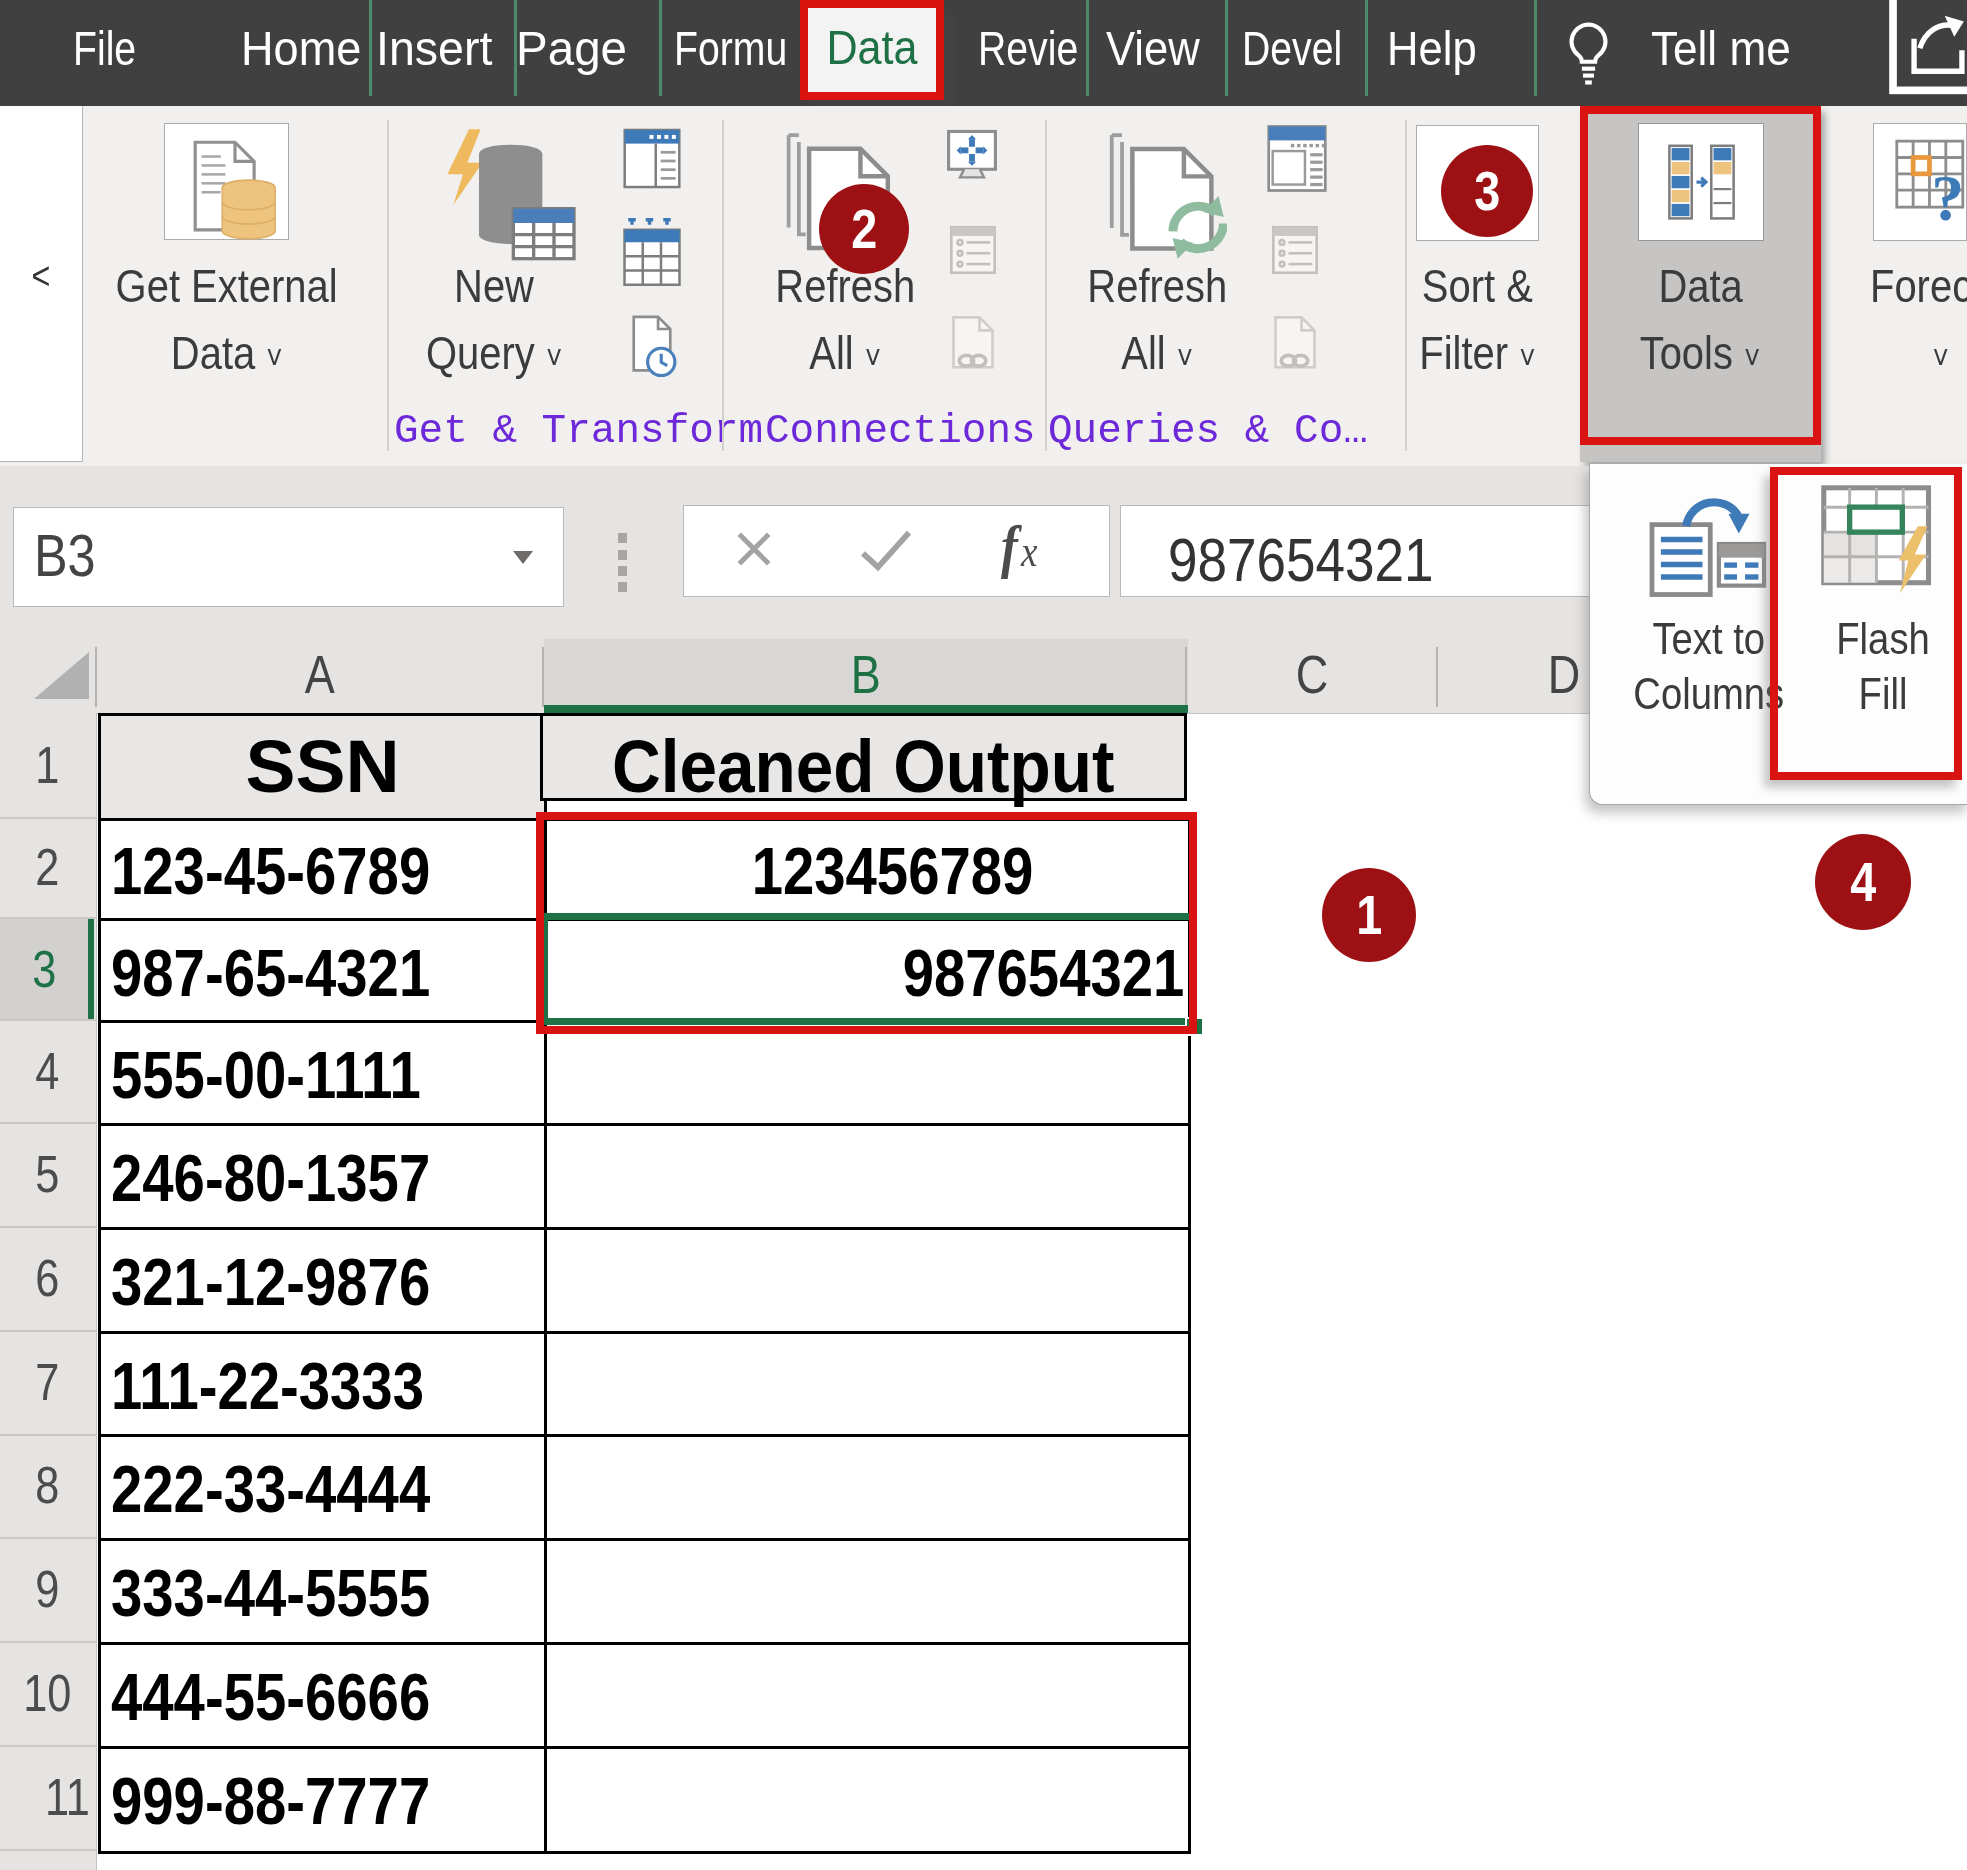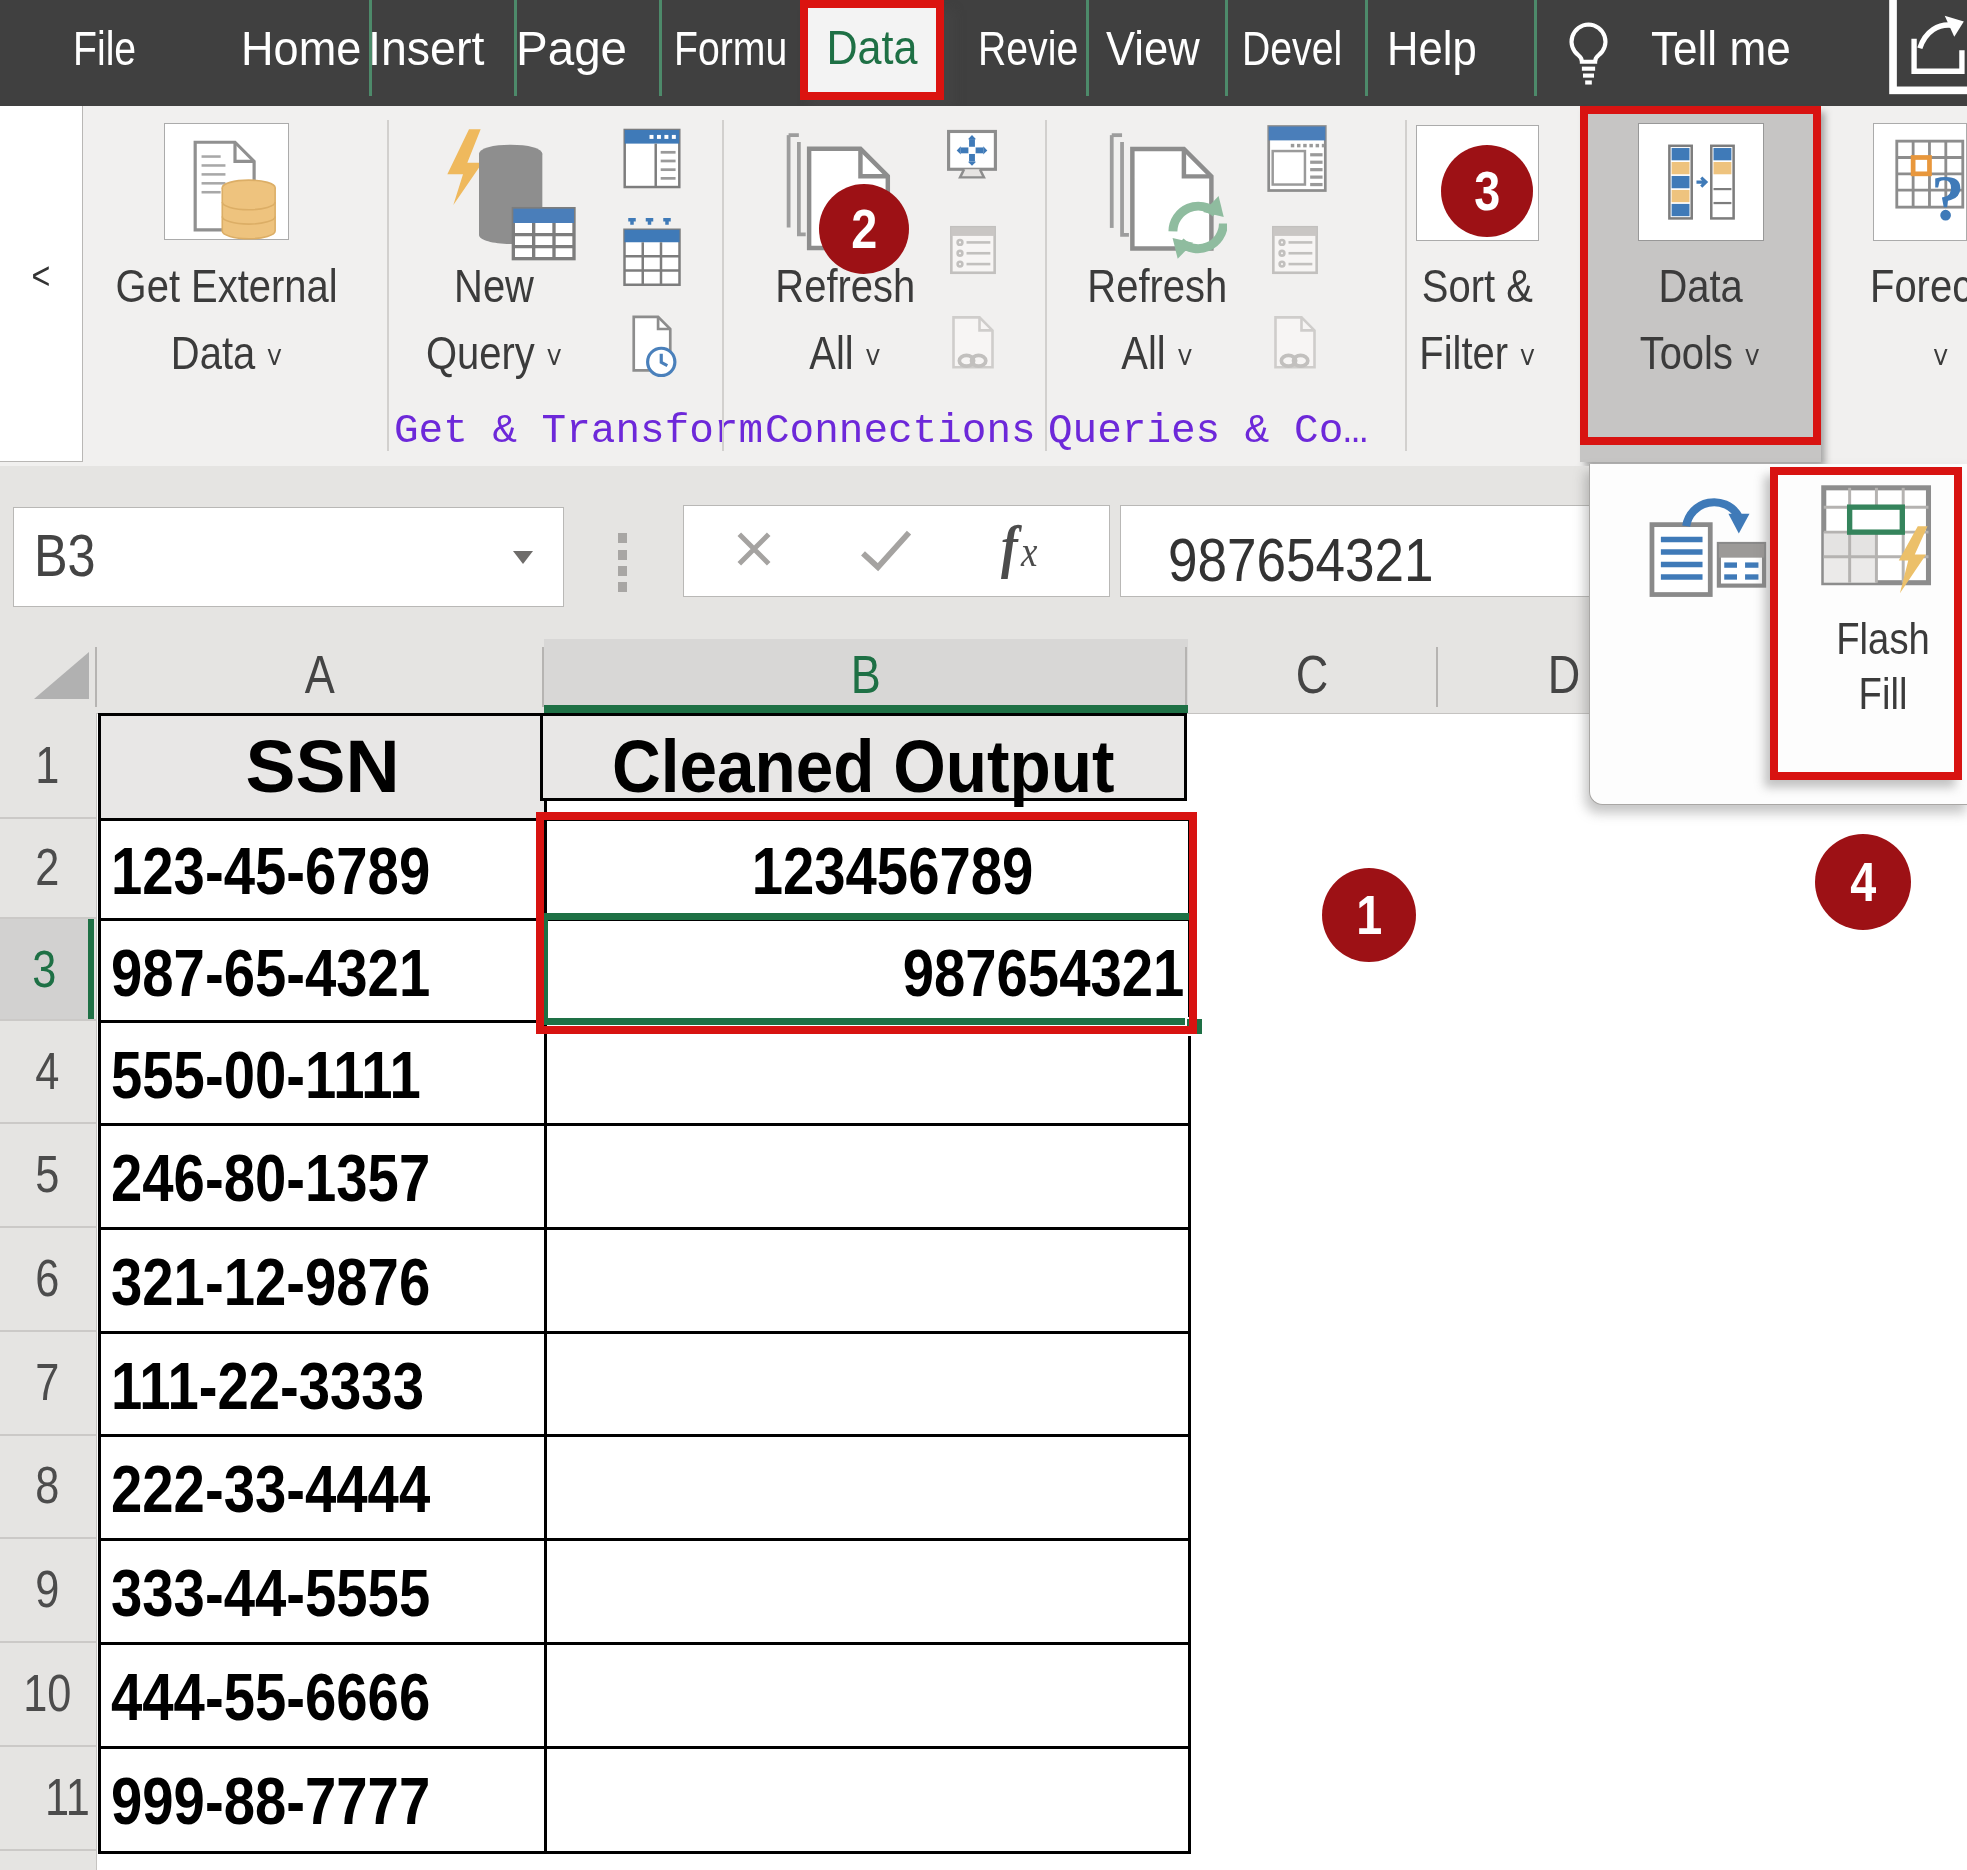--- a/index.html
+++ b/index.html
@@ -63,21 +63,21 @@
      box-shadow:-3.8px 7.7px 11.5px rgba(110,110,110,.4);}
   .plabel{position:absolute;font-size:45px;color:#3b3b3b;text-align:center;line-height:55px;}
   .plabel>span{display:inline-block;transform:scaleX(.85);}
 </style>
 </head>
 <body>
 
 <div id="titlebar" class="abs">
   <span class="tab" style="left:73px;"><span>File</span></span>
   <span class="tab" style="left:241px;"><span style="transform:scaleX(.92);">Home</span></span>
-  <span class="tab" style="left:368px;"><span style="transform:scaleX(.95);">Insert</span></span>
+  <span class="tab" style="left:376px;"><span style="transform:scaleX(.95);">Insert</span></span>
   <span class="tab" style="left:516px;"><span style="transform:scaleX(.97);">Page</span></span>
   <span class="tab" style="left:674px;"><span>Formu</span></span>
   <span class="tab" style="left:978px;"><span>Revie</span></span>
   <span class="tab" style="left:1106px;"><span style="transform:scaleX(.89);">View</span></span>
   <span class="tab" style="left:1242px;"><span>Devel</span></span>
   <span class="tab" style="left:1387px;"><span style="transform:scaleX(.89);">Help</span></span>
   <span class="tab" style="left:1651px;"><span style="transform:scaleX(.9);">Tell me</span></span>
   <div class="tsep" style="left:369px;"></div>
   <div class="tsep" style="left:514px;"></div>
   <div class="tsep" style="left:659px;"></div>
@@ -439,20 +439,21 @@
     <path d="M28.7 10.3 L35.8 10.3 L32.2 17 Z" fill="#3f7ab8"></path>
     <rect x="25.5" y="20.5" width="15.2" height="14" fill="#fff" stroke="#8a8a8a" stroke-width="1.4"></rect>
     <rect x="25.5" y="20.5" width="15.2" height="4.6" fill="#9c9a98"></rect>
     <g stroke="#3f7ab8" stroke-width="1.8">
         <line x1="27.3" y1="27.6" x2="31.6" y2="27.6"></line>
         <line x1="34.3" y1="27.6" x2="38.8" y2="27.6"></line>
         <line x1="27.3" y1="31.6" x2="31.6" y2="31.6"></line>
         <line x1="34.3" y1="31.6" x2="38.8" y2="31.6"></line>
       </g>
   </svg>
+  <div class="plabel" style="left:17.3px;top:147px;width:202px;"><span>Text to<br>Columns</span></div>
   <svg class="abs" style="left:229px;top:19px;" width="119" height="131" viewBox="0 0 40 44">
     <rect x="1.6" y="1.6" width="35.2" height="31.9" fill="#fff" stroke="#8d8d8d" stroke-width="1.7"></rect>
     <rect x="1.6" y="16.5" width="17.7" height="8.3" fill="#e4e3e2"></rect>
     <rect x="1.6" y="24.8" width="17.7" height="8.7" fill="#ebeae9"></rect>
     <g stroke="#b5b3b1" stroke-width="1">
         <line x1="10.3" y1="1.6" x2="10.3" y2="33.5"></line>
         <line x1="19.3" y1="1.6" x2="19.3" y2="33.5"></line>
         <line x1="28.3" y1="1.6" x2="28.3" y2="33.5"></line>
         <line x1="1.6" y1="8.1" x2="36.8" y2="8.1"></line>
         <line x1="1.6" y1="16.5" x2="36.8" y2="16.5"></line>

